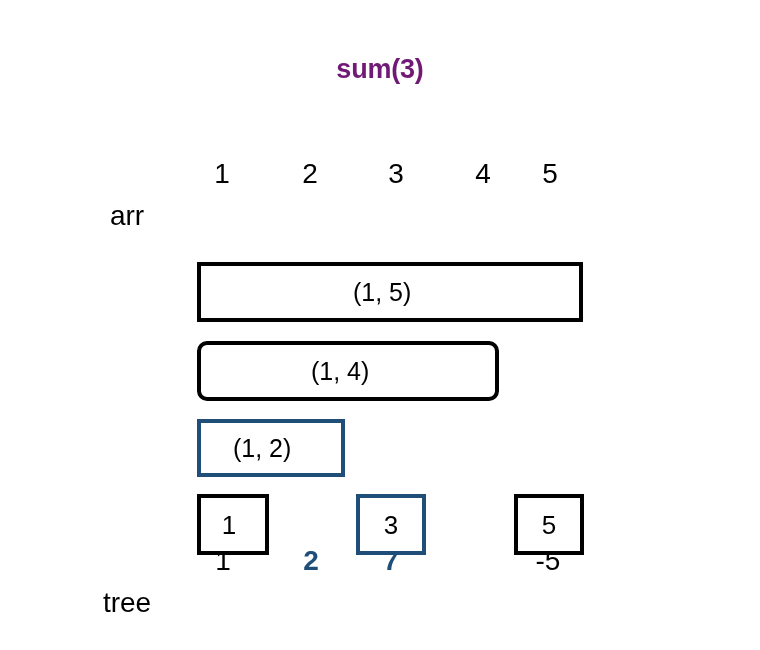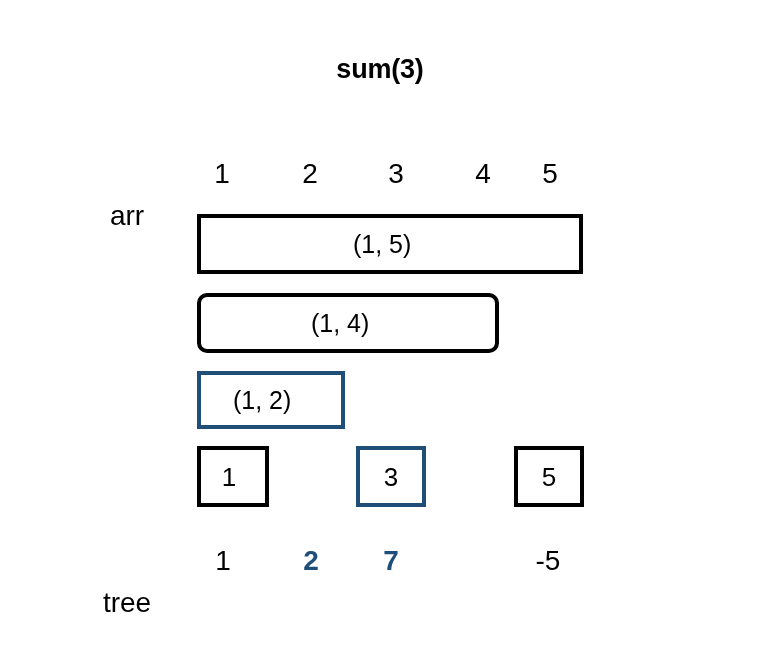--- a/index.html
+++ b/index.html
@@ -28,21 +28,21 @@
   
   .title {
     position: absolute;
     left: 0;
     top: 54px;
     width: 760px;
     text-align: center;
     font-size: 27px;
     font-weight: bold;
     letter-spacing: -0.2px;
-    color: #000000;
+    color: #701a75;
   }
 
   
   .row-label {
     position: absolute;
     font-size: 28px;
     font-weight: normal;
     color: #000000;
     text-align: center;
     white-space: nowrap;
@@ -69,20 +69,21 @@
 
   
   .node {
     position: absolute;
     box-sizing: border-box;
     background: #ffffff;
     border: 4px solid #000000;
     display: flex;
     align-items: center;
     justify-content: center;
+    margin-top: 48px;
   }
   .node.blue { border-color: #1f4e79; }
   .node .node-text {
     font-size: 25px;
     font-weight: normal;
     color: #000000;
     white-space: nowrap;
     line-height: 1;
   }
   

